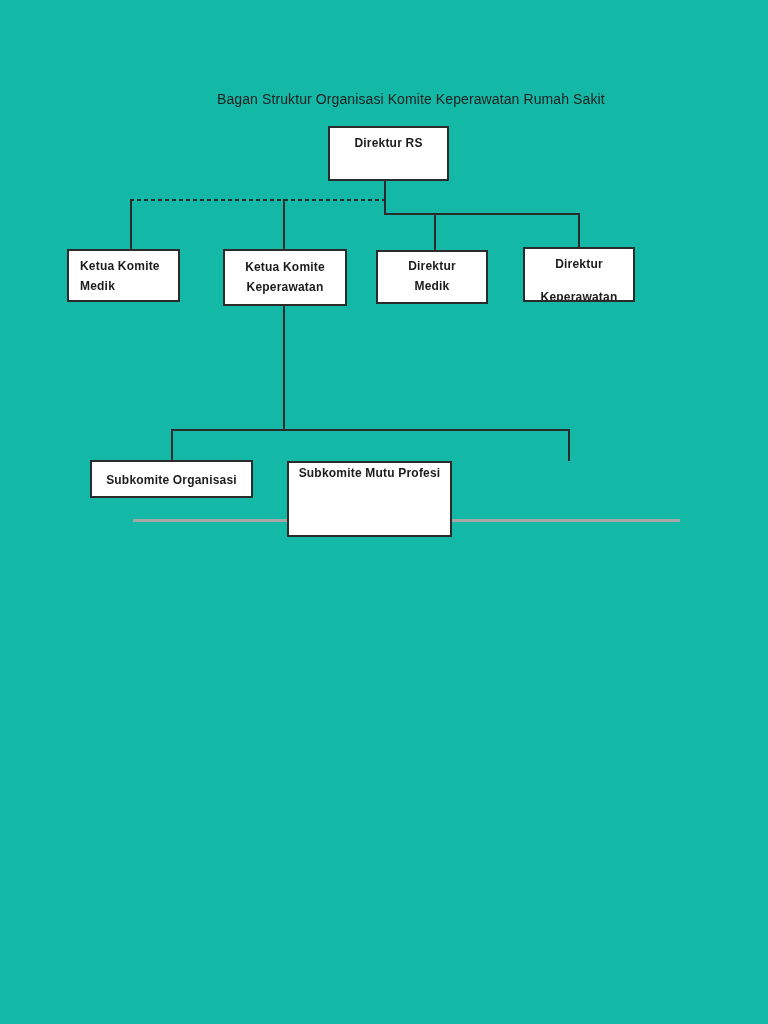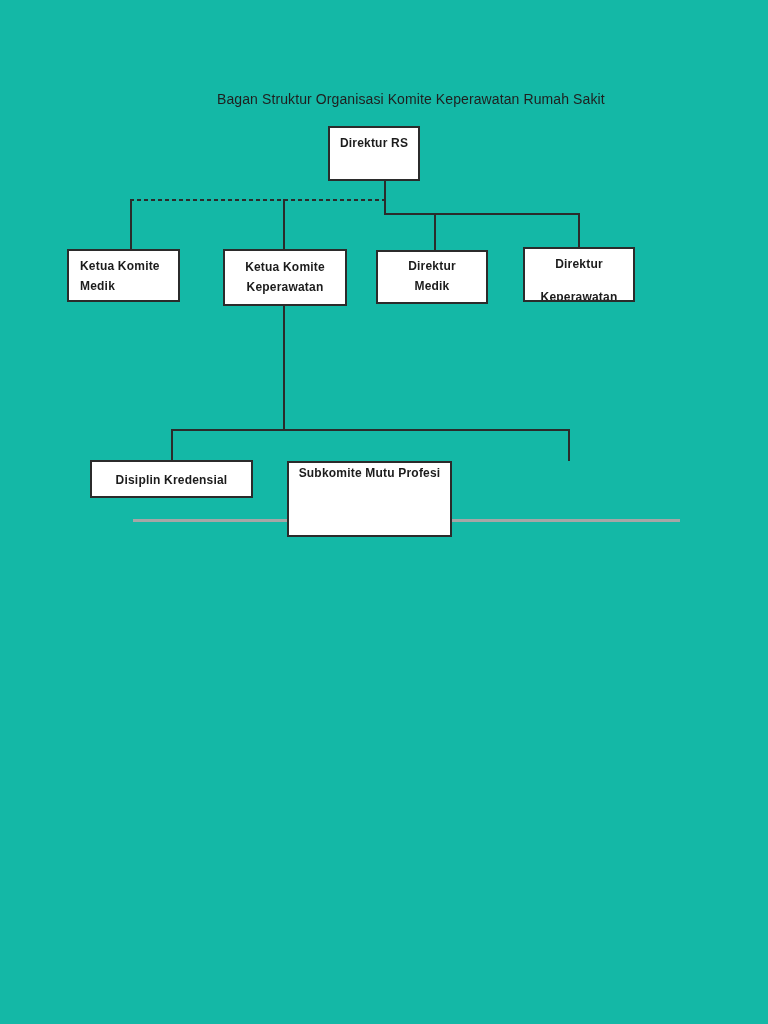--- a/index.html
+++ b/index.html
@@ -55,21 +55,21 @@
     background-image: repeating-linear-gradient(90deg, #2b2b2b 0 4px, transparent 4px 7px);
   }
   .divider {
     position: absolute;
     background: #a6a6a6;
     height: 3px;
     z-index: 0;
   }
 
   
-  #n-direktur-rs        { left: 328px; top: 126px; width: 92px; height: 55px; padding-top: 5px; }
+  #n-direktur-rs        { left: 328px; top: 126px; width: 121px; height: 55px; padding-top: 5px; }
   #n-ketua-medik        { left: 67px;  top: 249px; width: 113px; height: 53px; padding-top: 5px; }
   #n-ketua-keperawatan  { left: 223px; top: 249px; width: 124px; height: 57px; padding-top: 6px; }
   #n-direktur-medik     { left: 376px; top: 250px; width: 112px; height: 54px; padding-top: 4px; }
   #n-direktur-keperawatan { left: 523px; top: 247px; width: 112px; height: 55px; padding-top: 5px; }
   #n-direktur-keperawatan .l2 { margin-top: 13px; }
   #n-sub-kredensial     { left: 90px;  top: 460px; width: 163px; height: 38px; padding-top: 8px; }
   #n-sub-mutu           { left: 287px; top: 461px; width: 165px; height: 76px; padding-top: 0; }
   #n-sub-etik           { left: 483px; top: 461px; width: 170px; height: 52px; padding-top: 5px; }
 </style>
 </head>
@@ -110,21 +110,21 @@
     <div class="l1">Direktur</div>
     <div class="l2">Medik</div>
   </div>
 
   <div class="node center" id="n-direktur-keperawatan">
     <div class="l1">Direktur</div>
     <div class="l2">Keperawatan</div>
   </div>
 
   <div class="node center" id="n-sub-kredensial">
-    <div>Disiplin Kredensial</div>
+    <div>Subkomite Organisasi</div>
   </div>
 
   <div class="node center" id="n-sub-mutu">
     <div>Subkomite Mutu Profesi</div>
   </div>
 
 
 </div>
 
 </body></html>

